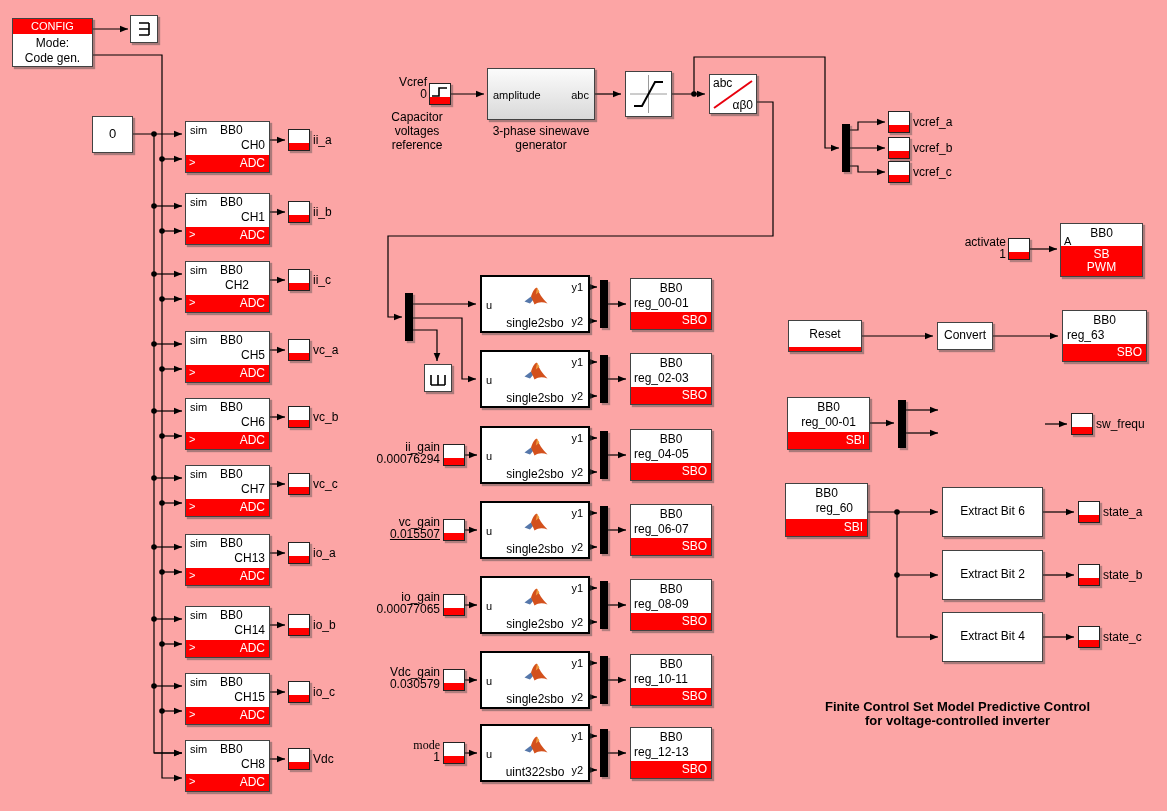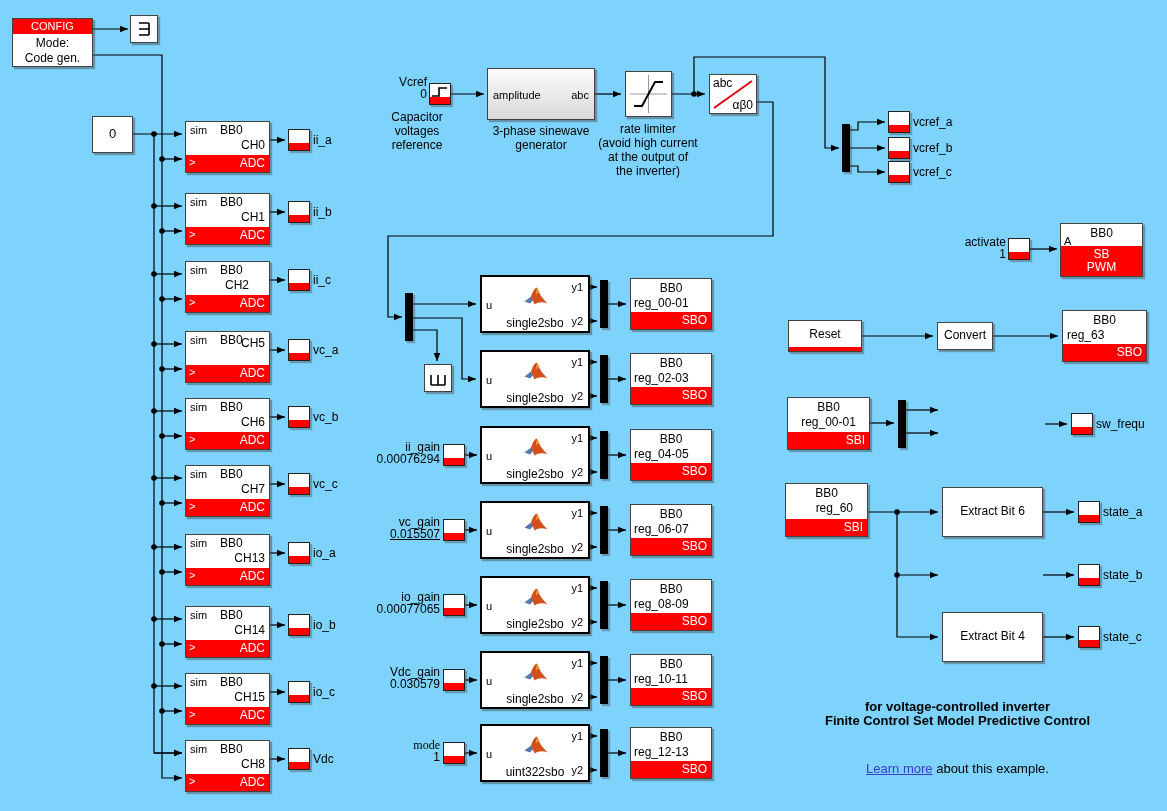--- a/index.html
+++ b/index.html
@@ -1,16 +1,16 @@
 <!DOCTYPE html>
 <html><head>
 <meta charset="utf-8">
 <style>
   html,body{margin:0;padding:0;background:#fff}
-  #canvas{position:relative;width:1167px;height:811px;background:#7dd3fc;
+  #canvas{position:relative;width:1167px;height:811px;background:#fca5a5;
     font-family:"Liberation Sans",sans-serif;color:#000;overflow:hidden}
   #wires{position:absolute;left:0;top:0;pointer-events:none}
   .wire{stroke:#000;stroke-width:1.2;fill:none}
   .blk{position:absolute;box-sizing:border-box;background:#fff;border:1px solid #424242;
     box-shadow:2px 2px 1px rgba(70,70,70,.45);font-size:12px;line-height:14px}
   .blk span,.blk .abs{position:absolute;white-space:nowrap}
   .bold{border:2px solid #000}
   .redband{position:absolute;left:0;right:0;bottom:0;background:#f00;color:#fff}
   .bar{position:absolute;background:#000;box-shadow:2px 2px 1px rgba(70,70,70,.4)}
   .probe{position:absolute;width:22px;height:22px;box-sizing:border-box;background:#fff;
@@ -189,26 +189,20 @@
   </div>
 
   <div class="blk" style="left:625px;top:71px;width:47px;height:46px">
     <div class="icon" style="left:0;top:0">
       <svg width="45" height="44" viewBox="0 0 45 44">
         <path d="M22.5 3 V41 M4 22 H41" stroke="#9a9a9a" stroke-width="1" fill="none"></path>
         <path d="M8 34 L16 34 L29 10 L37 10" stroke="#000" stroke-width="2" fill="none"></path>
       </svg>
     </div>
   </div>
-  <div class="cap" style="left:575px;top:122px;width:146px">
-    <div>rate limiter</div>
-    <div>(avoid high current</div>
-    <div>at the output of</div>
-    <div>the inverter)</div>
-  </div>
 
   <div class="blk" style="left:709px;top:74px;width:48px;height:40px">
     <div class="icon" style="left:0;top:0">
       <svg width="46" height="38">
           <path d="M4 33 L42 6" stroke="#e8000d" stroke-width="2"></path>
         </svg>
     </div>
     <span style="left:3px;top:1px">abc</span>
     <span style="right:3px;bottom:1px">αβ0</span>
   </div>
@@ -282,42 +276,42 @@
   <div class="blk" style="left:785px;top:483px;width:83px;height:54px">
     <span class="c" style="left:0;right:0;top:2px">BB0</span>
     <span style="right:14px;top:17px">reg_60</span>
     <div class="redband" style="height:17px">
       <span style="right:4px;top:1px">SBI</span>
     </div>
   </div>
   <div class="blk" style="left:942px;top:487px;width:101px;height:50px;text-align:center;line-height:46px">
     <span style="position:static">Extract Bit 6</span>
   </div>
+  <div class="blk" style="left:942px;top:550px;width:101px;height:50px;text-align:center;line-height:46px">
+    <span style="position:static">Extract Bit 2</span>
+  </div>
   <div class="blk" style="left:942px;top:612px;width:101px;height:50px;text-align:center;line-height:46px">
     <span style="position:static">Extract Bit 4</span>
   </div>
   <div class="probe" style="left:1078px;top:501px">
       <div class="probe-red"></div>
     </div>
   <div class="lbl" style="left:1103px;top:506px">state_a</div>
   <div class="probe" style="left:1078px;top:564px">
       <div class="probe-red"></div>
     </div>
   <div class="lbl" style="left:1103px;top:569px">state_b</div>
   <div class="probe" style="left:1078px;top:626px">
       <div class="probe-red"></div>
     </div>
   <div class="lbl" style="left:1103px;top:631px">state_c</div>
 
   <div class="cap title" style="left:800px;top:700px;width:315px">
+    <div class="title-line">Finite Control Set Model Predictive Control</div>
     <div class="title-line">for voltage-controlled inverter</div>
-    <div class="title-line">Finite Control Set Model Predictive Control</div>
-  </div>
-  <div class="cap title" style="left:800px;top:762px;width:315px">
-    <span class="link" style="position:static">Learn more</span><span style="position:static"> about this example.</span>
   </div>
 
 <div class="blk" style="left: 185px; top: 121px; width: 85px; height: 52px;">
       <span class="small" style="left: 4px; top: 3px;">sim</span>
       <span style="left: 34px; top: 1px;">BB0</span>
       <span style="right: 4px; top: 16px;">CH0</span>
       <div class="redband" style="height: 17px;">
         <span class="small w" style="left: 3px; top: 2px; position: absolute;">&gt;</span>
         <span class="w" style="right: 4px; top: 1px; position: absolute;">ADC</span>
       </div>
@@ -348,21 +342,21 @@
         <span class="w" style="right: 4px; top: 1px; position: absolute;">ADC</span>
       </div>
     </div>
     <div class="probe" style="left: 288px; top: 269px;">
       <div class="probe-red"></div>
     </div>
     <div class="lbl" style="left: 313px; top: 274px;">ii_c</div>
     <div class="blk" style="left: 185px; top: 331px; width: 85px; height: 52px;">
       <span class="small" style="left: 4px; top: 3px;">sim</span>
       <span style="left: 34px; top: 1px;">BB0</span>
-      <span style="right: 4px; top: 4px; text-align: center;">CH5</span>
+      <span style="right: 4px; top: 16px; text-align: center;">CH5</span>
       <div class="redband" style="height: 17px;">
         <span class="small w" style="left: 3px; top: 2px; position: absolute;">&gt;</span>
         <span class="w" style="right: 4px; top: 1px; position: absolute;">ADC</span>
       </div>
     </div>
     <div class="probe" style="left: 288px; top: 339px;">
       <div class="probe-red"></div>
     </div>
     <div class="lbl" style="left: 313px; top: 344px;">vc_a</div>
     <div class="blk" style="left: 185px; top: 398px; width: 85px; height: 52px;">

